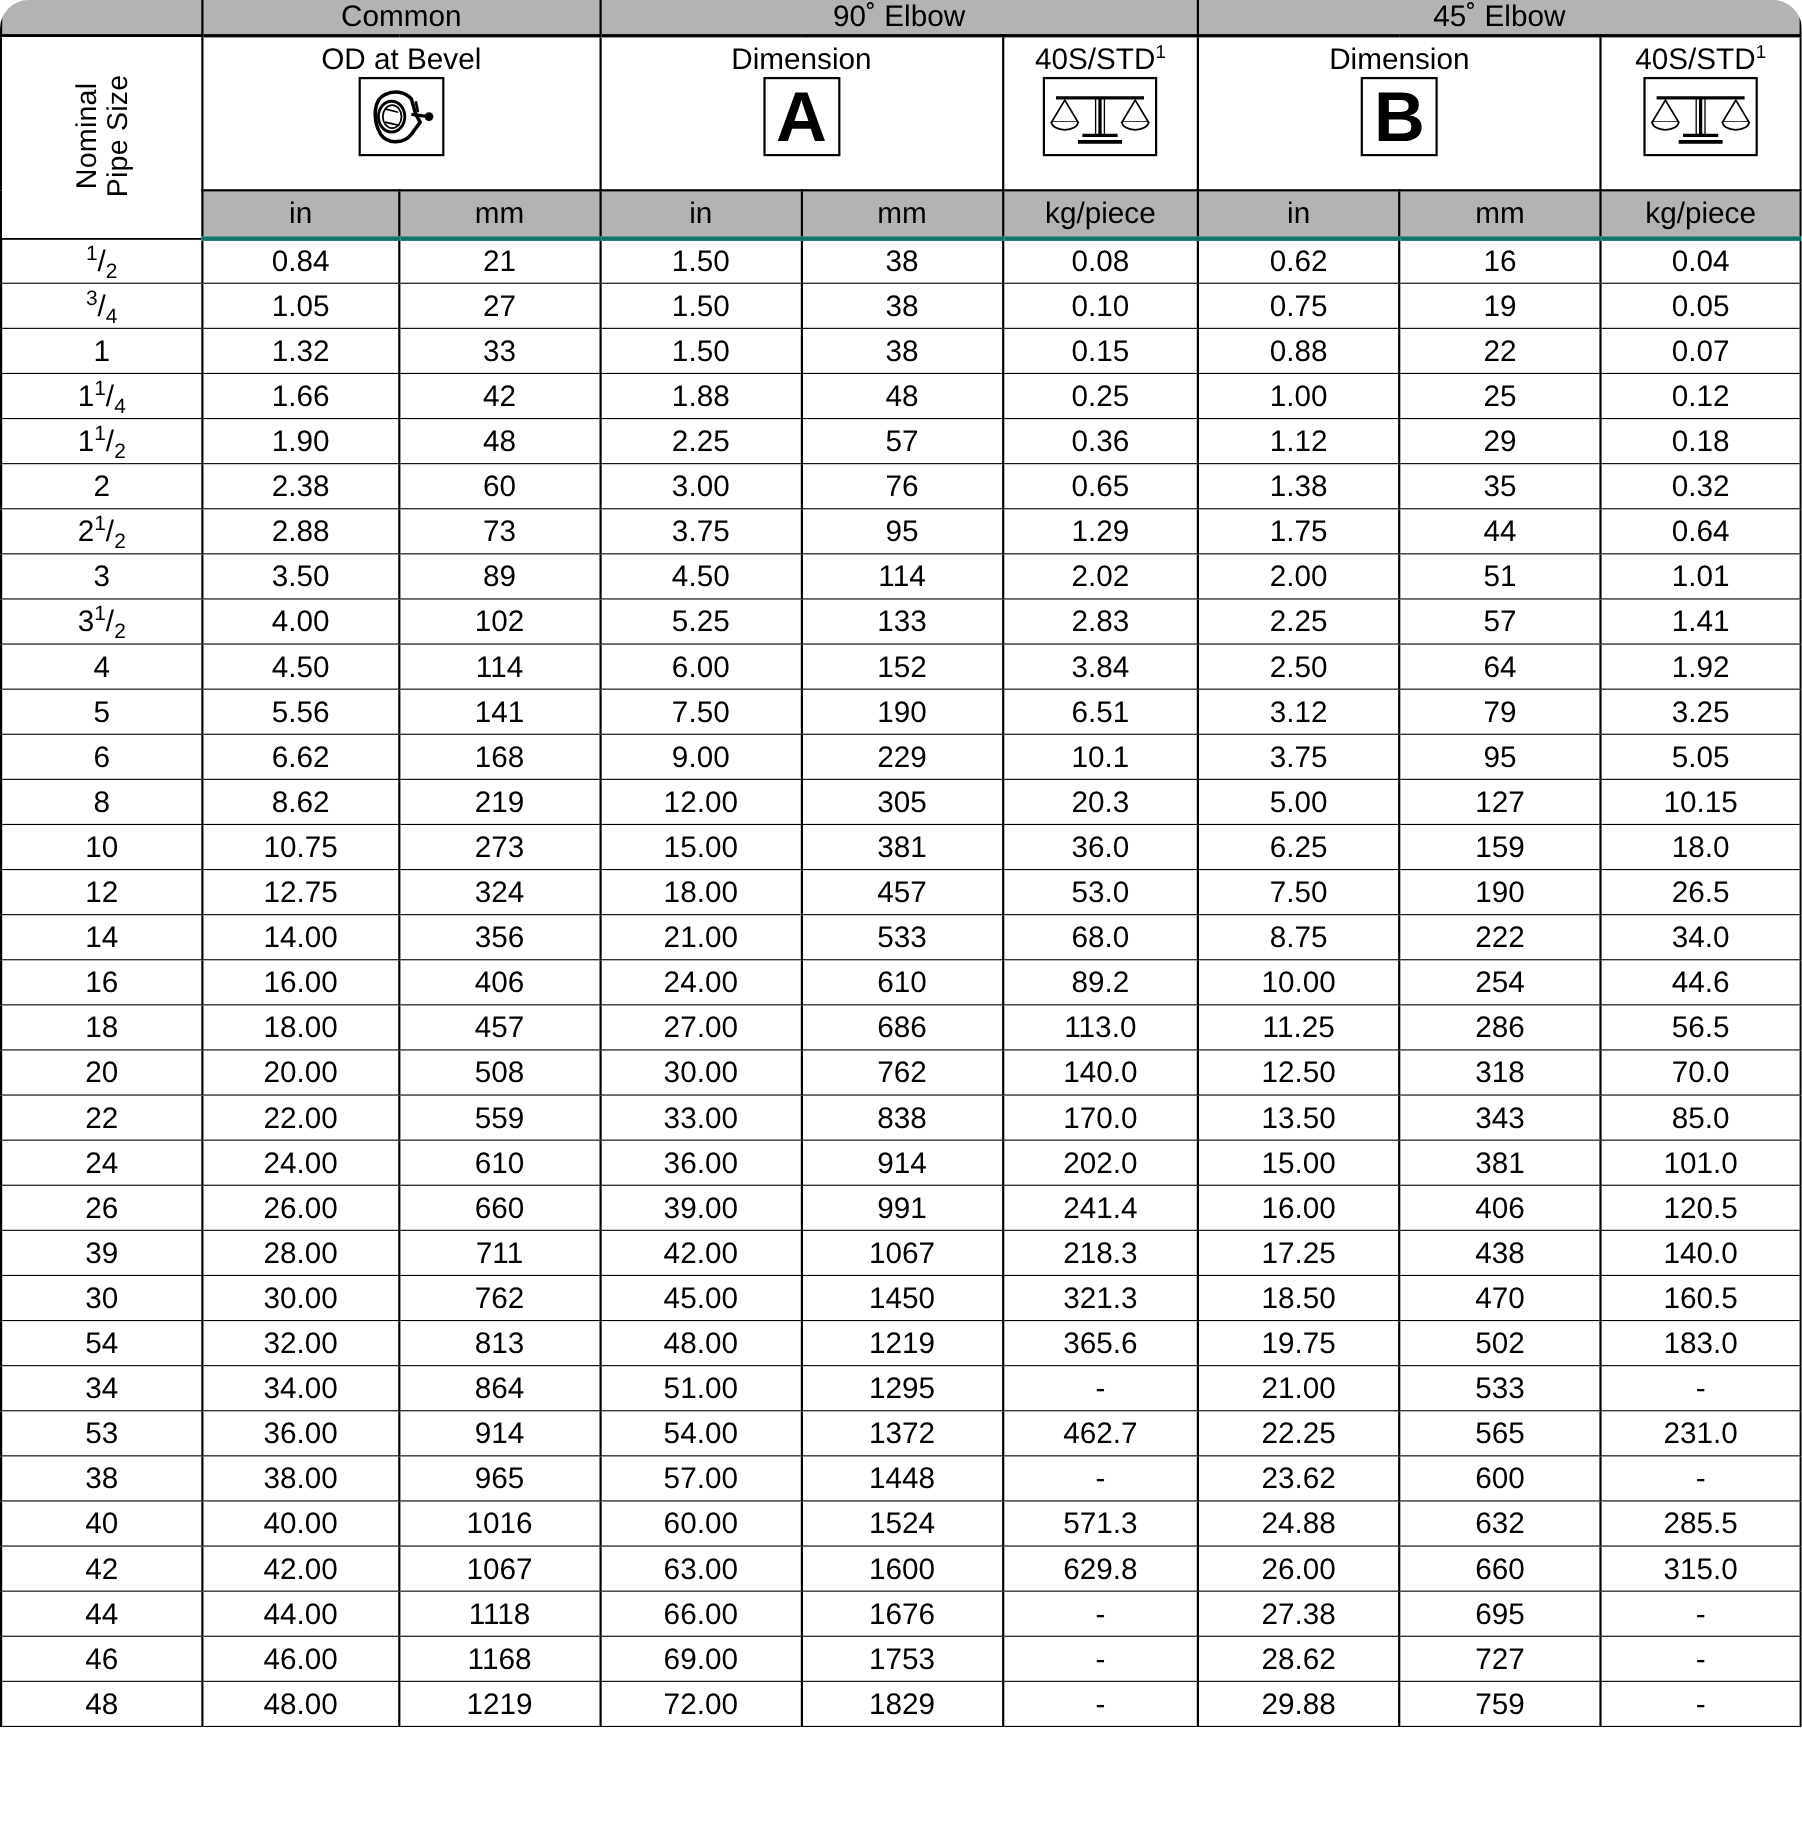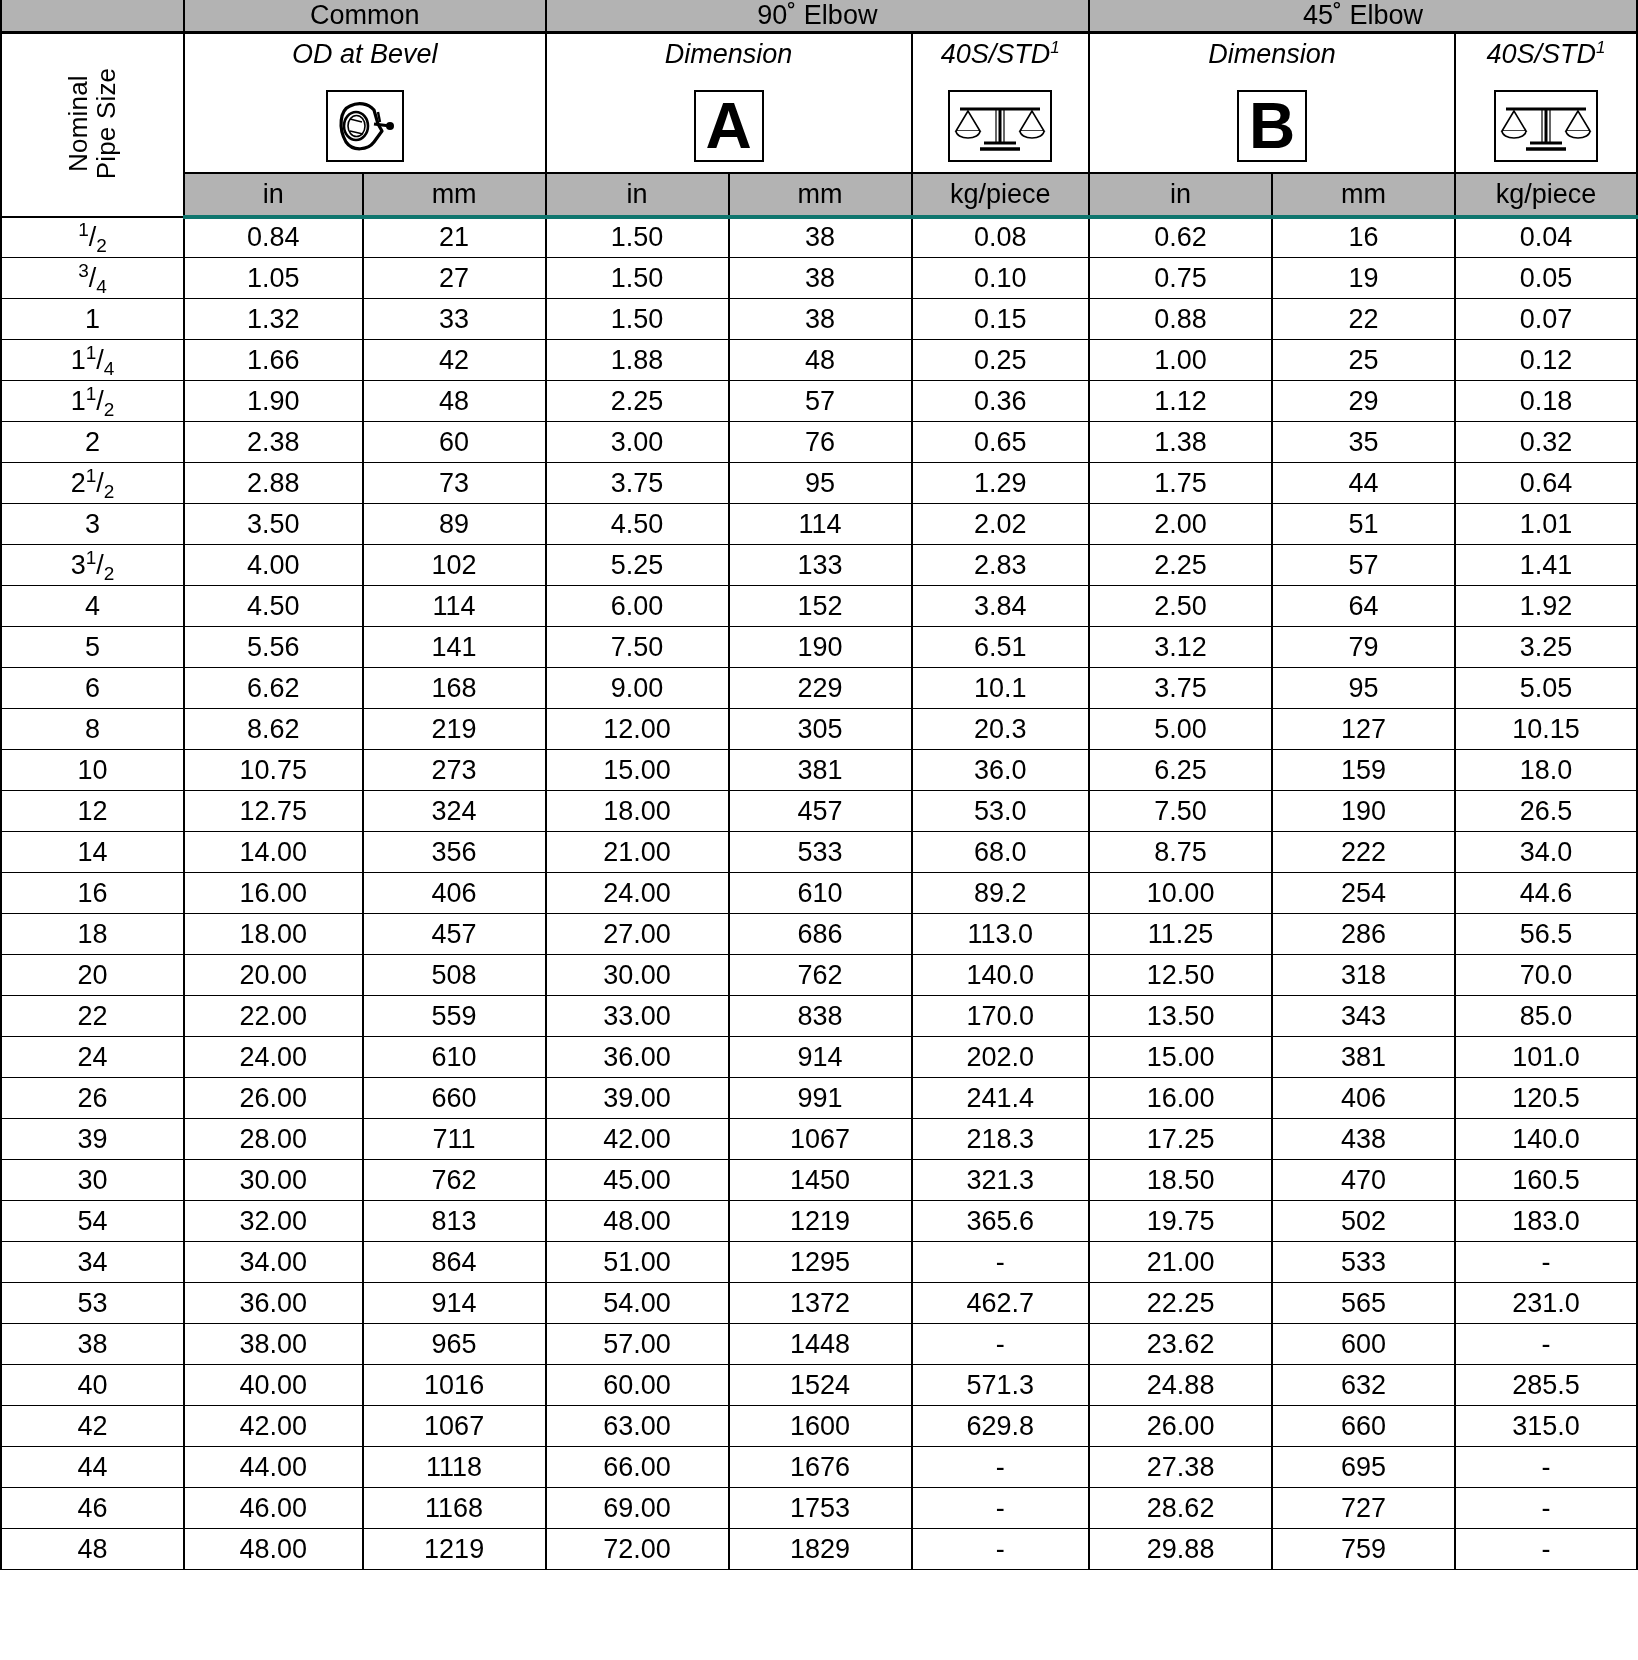--- a/index.html
+++ b/index.html
@@ -7,20 +7,21 @@
     margin: 0; padding: 0;
     background: #ffffff;
     font-family: "Liberation Sans", sans-serif;
   }
   #page {
     width: 1638px;
     height: 1660px;
     position: relative;
     overflow: hidden;
     background: #ffffff;
+    border-radius: 26px;
   }
   table.spec {
     border-collapse: collapse;
     width: 1638px;
     table-layout: fixed;
     background: #fff;
   }
   table.spec td, table.spec th {
     border: 2px solid #000;
     padding: 0;
@@ -65,22 +66,21 @@
     display: flex;
     flex-direction: column;
     align-items: center;
     justify-content: flex-start;
     height: 100%;
     padding-top: 6px;
   }
   .title-text {
     font-size: 27px;
     line-height: 1.1;
-    margin-bottom: 20px;
-    font-style: italic;
+    margin-bottom: 0;
   }
   .sup1 {
     font-size: 17px;
     vertical-align: super;
     line-height: 0;
   }
   .icon-box {
     border: 2px solid #000;
     background: #fff;
     display: flex;

